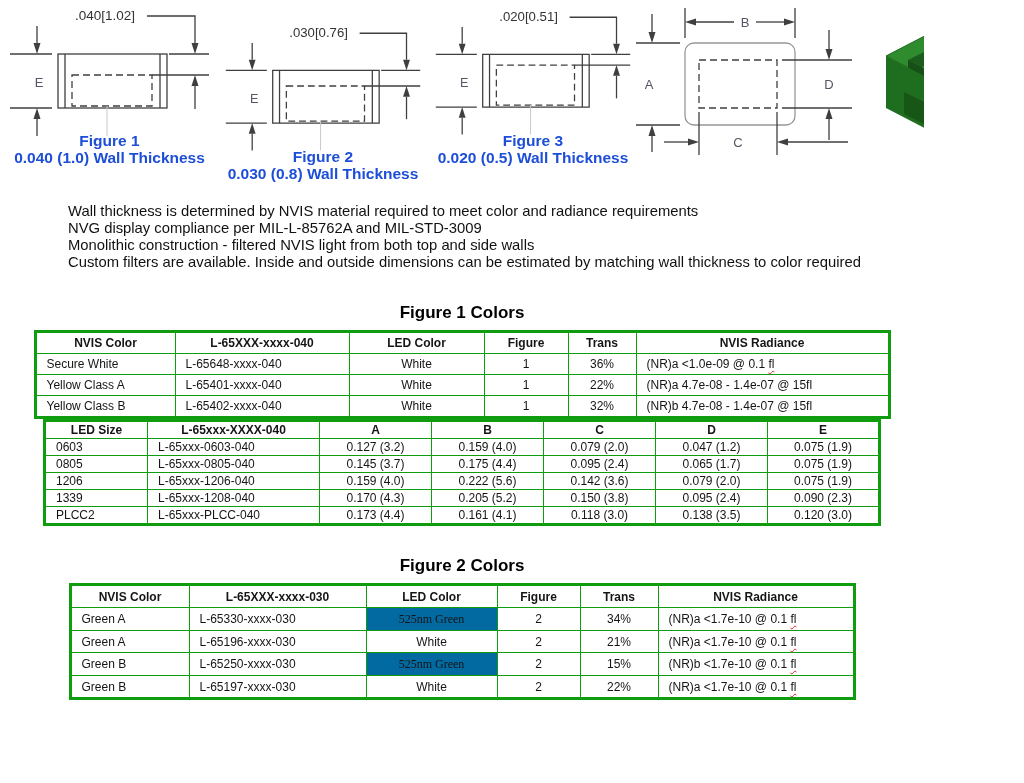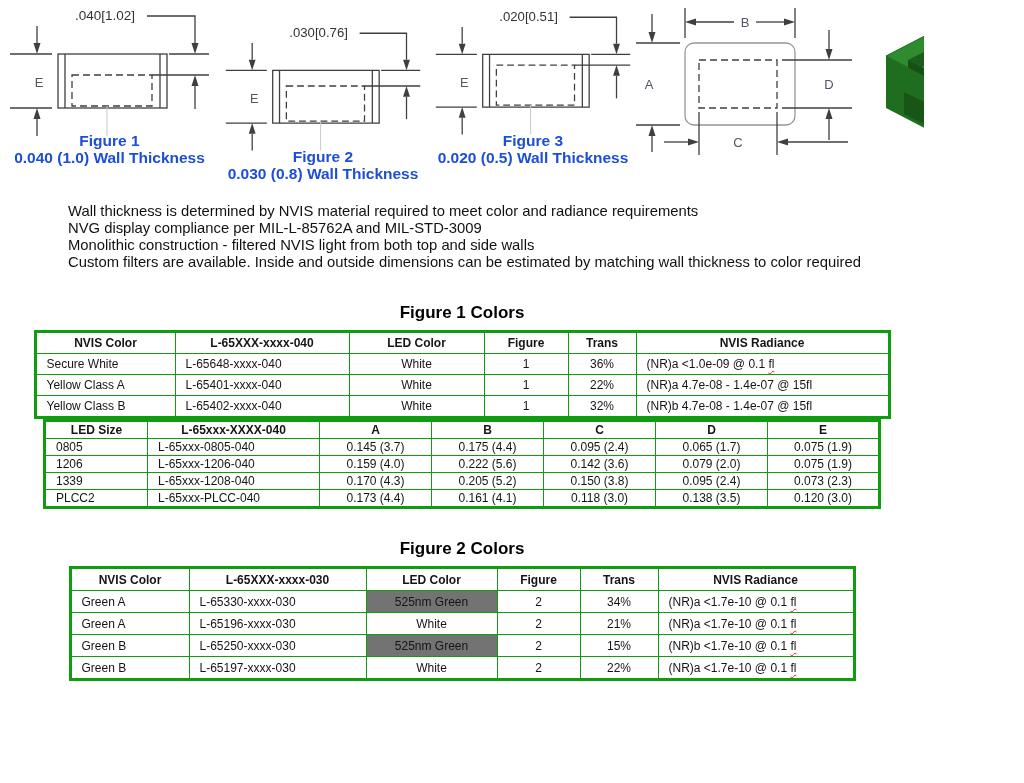--- a/index.html
+++ b/index.html
@@ -30,21 +30,21 @@
   .t1 col:nth-child(3){width:135px}.t1 col:nth-child(4){width:84px}
   .t1 col:nth-child(5){width:68px}.t1 col:nth-child(6){width:253px}
   .t2 col:nth-child(1){width:103px}.t2 col:nth-child(2){width:172px}
   .t2 col:nth-child(n+3){width:112px}
   .t3 col:nth-child(1){width:119px}.t3 col:nth-child(2){width:177px}
   .t3 col:nth-child(3){width:131px}.t3 col:nth-child(4){width:83px}
   .t3 col:nth-child(5){width:78px}.t3 col:nth-child(6){width:196px}
   .t1 td:nth-child(1),.t1 td:nth-child(2),.t1 td:nth-child(6),
   .t3 td:nth-child(1),.t3 td:nth-child(2),.t3 td:nth-child(6),
   .t2 td:nth-child(1),.t2 td:nth-child(2){text-align:left;padding-left:10px;}
-  .hl-green{background:#737373;}
+  .hl-green{background:#0369a1;font-family:Liberation Serif, serif;}
   .squiggle{text-decoration-line:underline;text-decoration-style:wavy;
             text-decoration-color:#e02020;text-decoration-thickness:1px;text-underline-offset:2px;}
   svg text{font-family:"Liberation Sans",sans-serif;}
 </style>
 </head>
 <body>
 
 <div class="page">
 
   <div class="figures-row">
@@ -274,20 +274,29 @@
           <th>L-65xxx-XXXX-040</th>
           <th>A</th>
           <th>B</th>
           <th>C</th>
           <th>D</th>
           <th>E</th>
         </tr>
       </thead>
       <tbody>
         <tr>
+          <td>0603</td>
+          <td>L-65xxx-0603-040</td>
+          <td>0.127 (3.2)</td>
+          <td>0.159 (4.0)</td>
+          <td>0.079 (2.0)</td>
+          <td>0.047 (1.2)</td>
+          <td>0.075 (1.9)</td>
+        </tr>
+        <tr>
           <td>0805</td>
           <td>L-65xxx-0805-040</td>
           <td>0.145 (3.7)</td>
           <td>0.175 (4.4)</td>
           <td>0.095 (2.4)</td>
           <td>0.065 (1.7)</td>
           <td>0.075 (1.9)</td>
         </tr>
         <tr>
           <td>1206</td>
@@ -298,21 +307,21 @@
           <td>0.079 (2.0)</td>
           <td>0.075 (1.9)</td>
         </tr>
         <tr>
           <td>1339</td>
           <td>L-65xxx-1208-040</td>
           <td>0.170 (4.3)</td>
           <td>0.205 (5.2)</td>
           <td>0.150 (3.8)</td>
           <td>0.095 (2.4)</td>
-          <td>0.073 (2.3)</td>
+          <td>0.090 (2.3)</td>
         </tr>
         <tr>
           <td>PLCC2</td>
           <td>L-65xxx-PLCC-040</td>
           <td>0.173 (4.4)</td>
           <td>0.161 (4.1)</td>
           <td>0.118 (3.0)</td>
           <td>0.138 (3.5)</td>
           <td>0.120 (3.0)</td>
         </tr>

